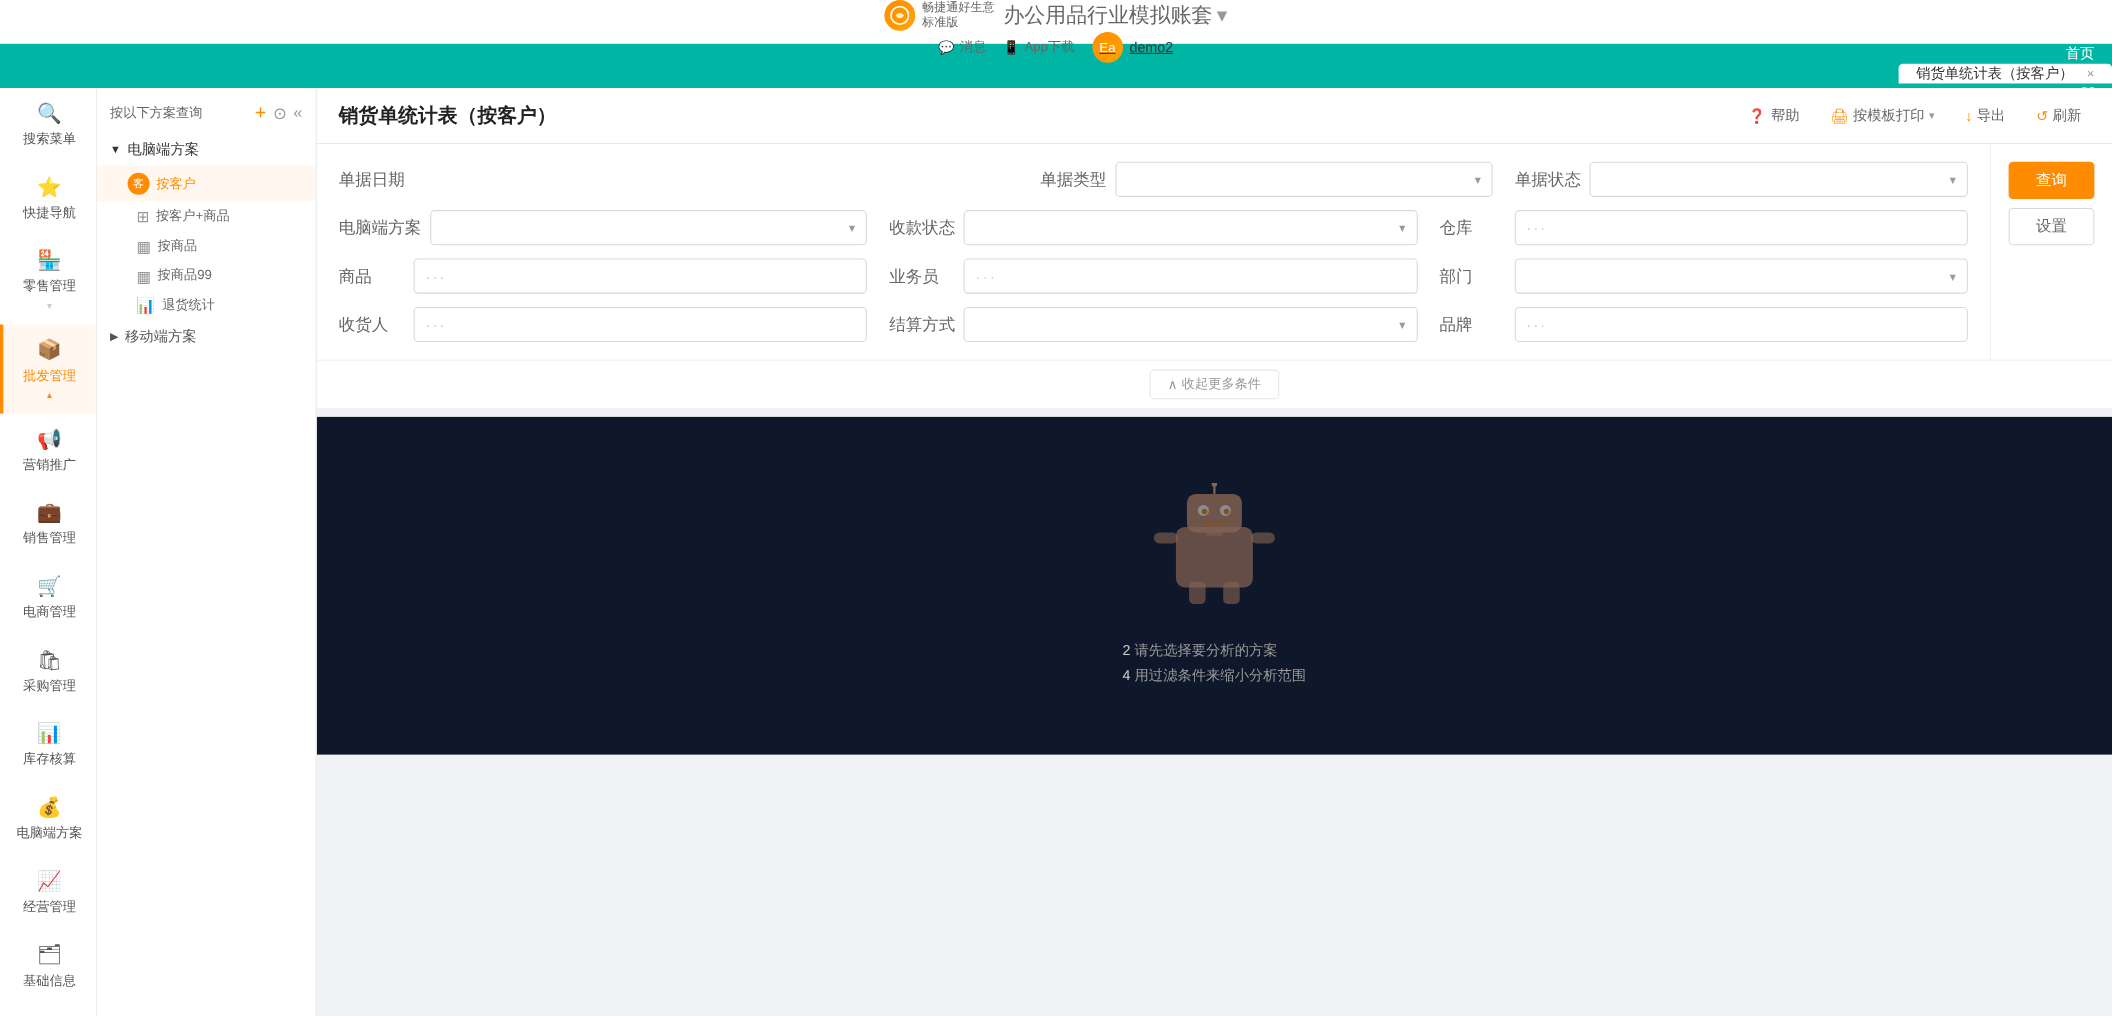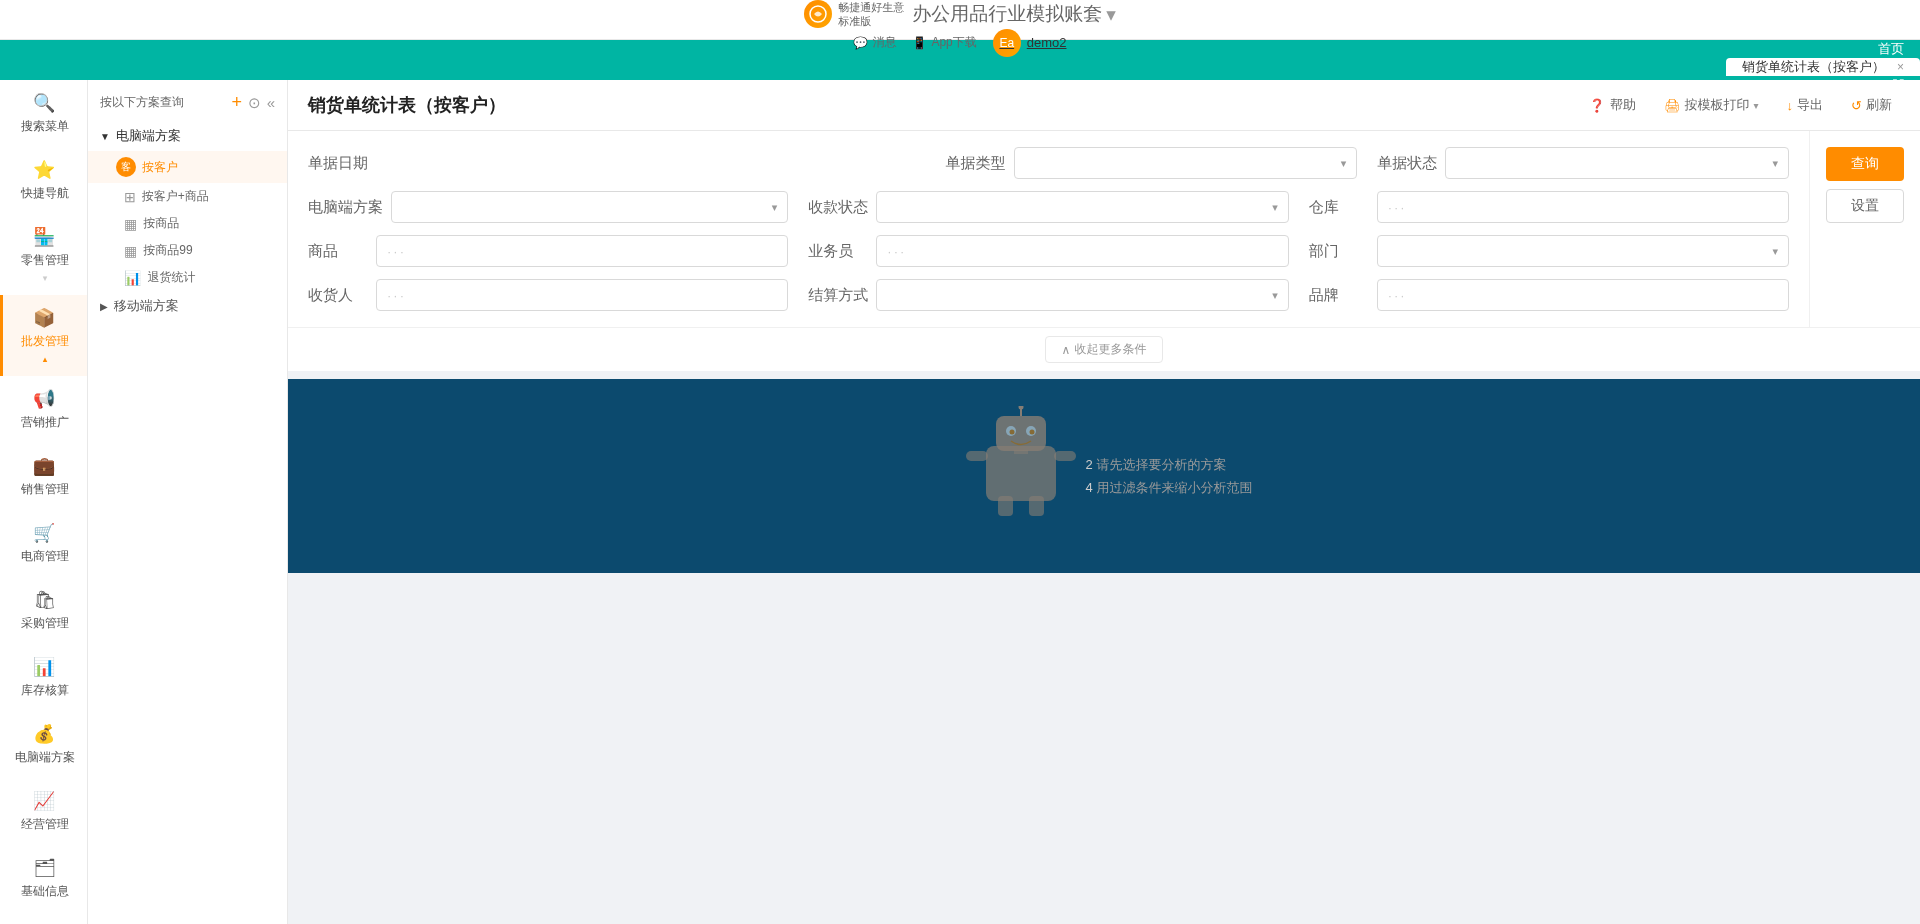--- a/index.html
+++ b/index.html
@@ -403,24 +403,25 @@
       cursor: pointer;
       padding: 4px 16px;
       border: 1px solid #e8e8e8;
       border-radius: 4px;
       background: #fff;
     }
 
     
     .empty-area {
       display: flex;
+      flex-direction: column;
       align-items: center;
       justify-content: center;
-      padding: 27px 20px;
-      background: #0c4a6e;
+      padding: 60px 20px;
+      background: #0f172a;
       margin-top: 8px;
     }
     .empty-hints {
       list-style: none;
       color: #999;
       font-size: 13px;
       line-height: 1.8;
     }
     .empty-hints li::before {
       content: counter(list-item) " ";

